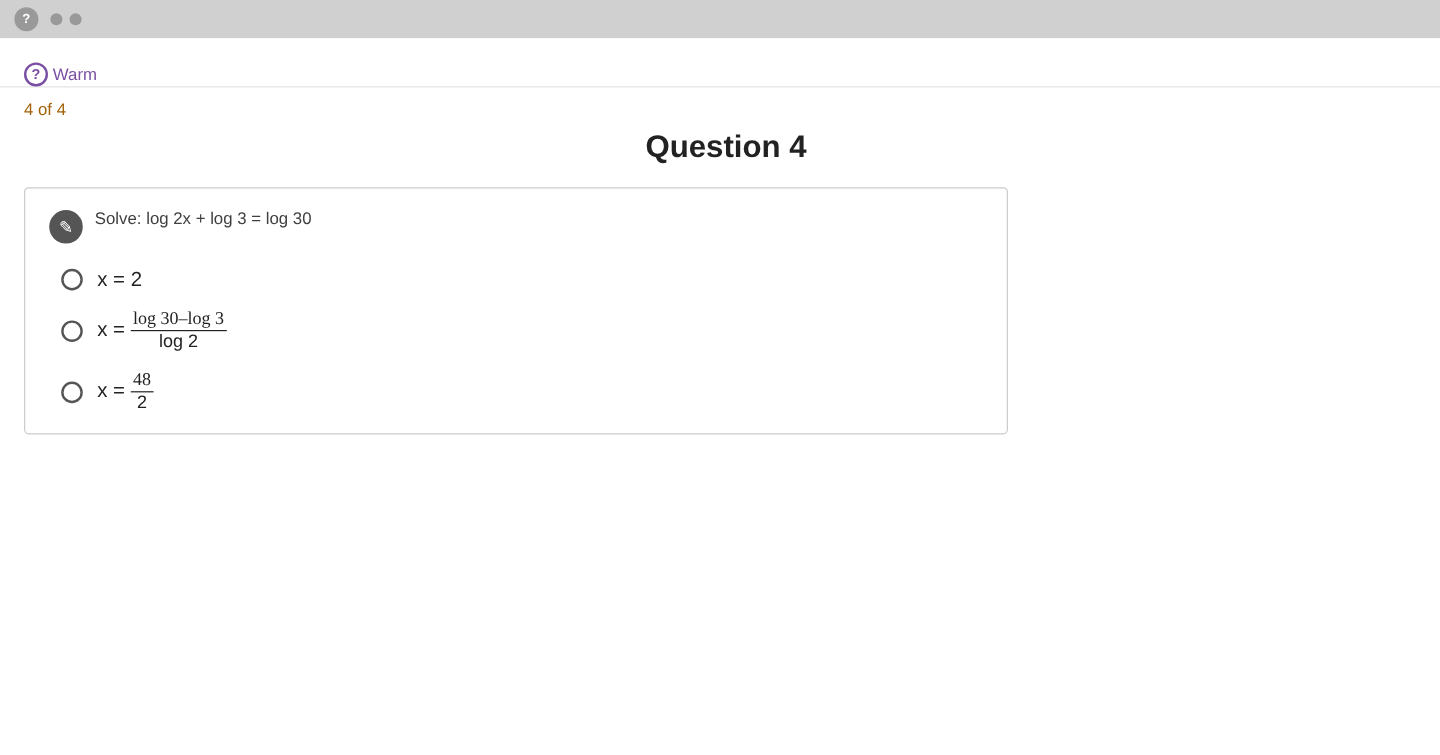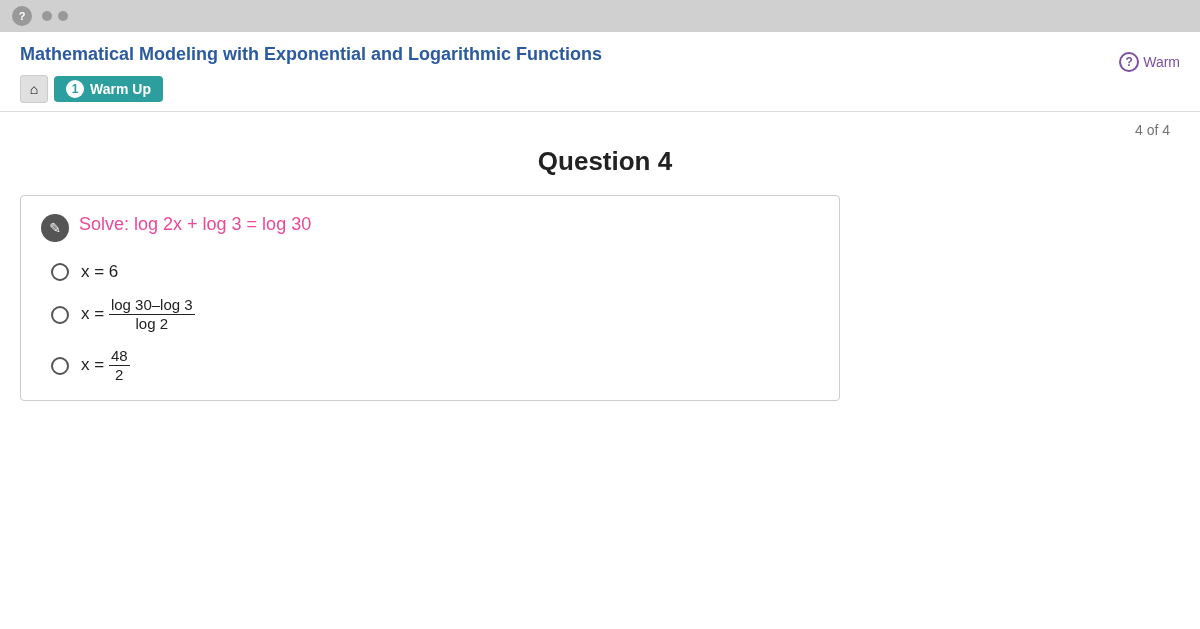--- a/index.html
+++ b/index.html
@@ -148,23 +148,22 @@
       border-radius: 50%;
       display: flex;
       align-items: center;
       justify-content: center;
       font-size: 12px;
       font-weight: bold;
       color: #7a4fa3;
     }
 
     .page-counter {
-      text-align: right;
-      font-size: 14px;
-      color: #737373;
+      font-size: 14px;
+      color: #a16207;
       margin-bottom: 8px;
       margin-right: 10px;
     }
 
     .question-title {
       font-size: 26px;
       font-weight: bold;
       color: #222;
       margin-bottom: 18px;
       padding-left: 10px;
@@ -194,22 +193,22 @@
       display: flex;
       align-items: center;
       justify-content: center;
       color: white;
       font-size: 14px;
       flex-shrink: 0;
       margin-top: 2px;
     }
 
     .question-text {
-      font-size: 18px;
-      color: #ec4899;
+      font-size: 14px;
+      color: #404040;
       line-height: 1.4;
     }
 
     .answer-options {
       display: flex;
       flex-direction: column;
       gap: 14px;
       padding-left: 10px;
     }
 
@@ -241,20 +240,21 @@
       align-items: center;
       vertical-align: middle;
       font-size: 15px;
       line-height: 1.2;
     }
 
     .fraction .numerator {
       border-bottom: 1px solid #222;
       padding: 0 2px;
       text-align: left;
+      font-family: Liberation Serif, serif;
     }
 
     .fraction .denominator {
       padding: 0 2px;
       text-align: right;
     }
 
     .content-wrapper {
       display: flex;
       flex-direction: column;
@@ -272,32 +272,20 @@
   </div>
   <div class="top-bar-dots">
     <div class="dot"></div>
     <div class="dot"></div>
   </div>
 </div>
 
 <div class="main-container">
 
   <div class="header">
-    <div class="header-left">
-      <div class="header-title">Mathematical Modeling with Exponential and Logarithmic Functions</div>
-      <div class="nav-bar">
-        <div class="home-btn">
-          <span>⌂</span>
-        </div>
-        <button class="warm-up-btn">
-          <span class="num-badge">1</span>
-          <span>Warm Up</span>
-        </button>
-      </div>
-    </div>
     <div class="header-right">
       <div class="help-btn">
         <div class="help-icon">?</div>
         <span>Warm</span>
       </div>
     </div>
   </div>
 
   <div class="content-wrapper">
     <div class="page-counter">4 of 4</div>
@@ -308,21 +296,21 @@
 
       <div class="question-prompt">
         <div class="pencil-icon">✎</div>
         <div class="question-text">Solve: log 2x + log 3 = log 30</div>
       </div>
 
       <div class="answer-options">
 
         <div class="answer-option">
           <div class="radio-circle"></div>
-          <span class="option-text">x = 6</span>
+          <span class="option-text">x = 2</span>
         </div>
 
 
         <div class="answer-option">
           <div class="radio-circle"></div>
           <span class="option-text">
             x =&nbsp;<span class="fraction">
               <span class="numerator">log 30–log 3</span>
               <span class="denominator">log 2</span>
             </span>

